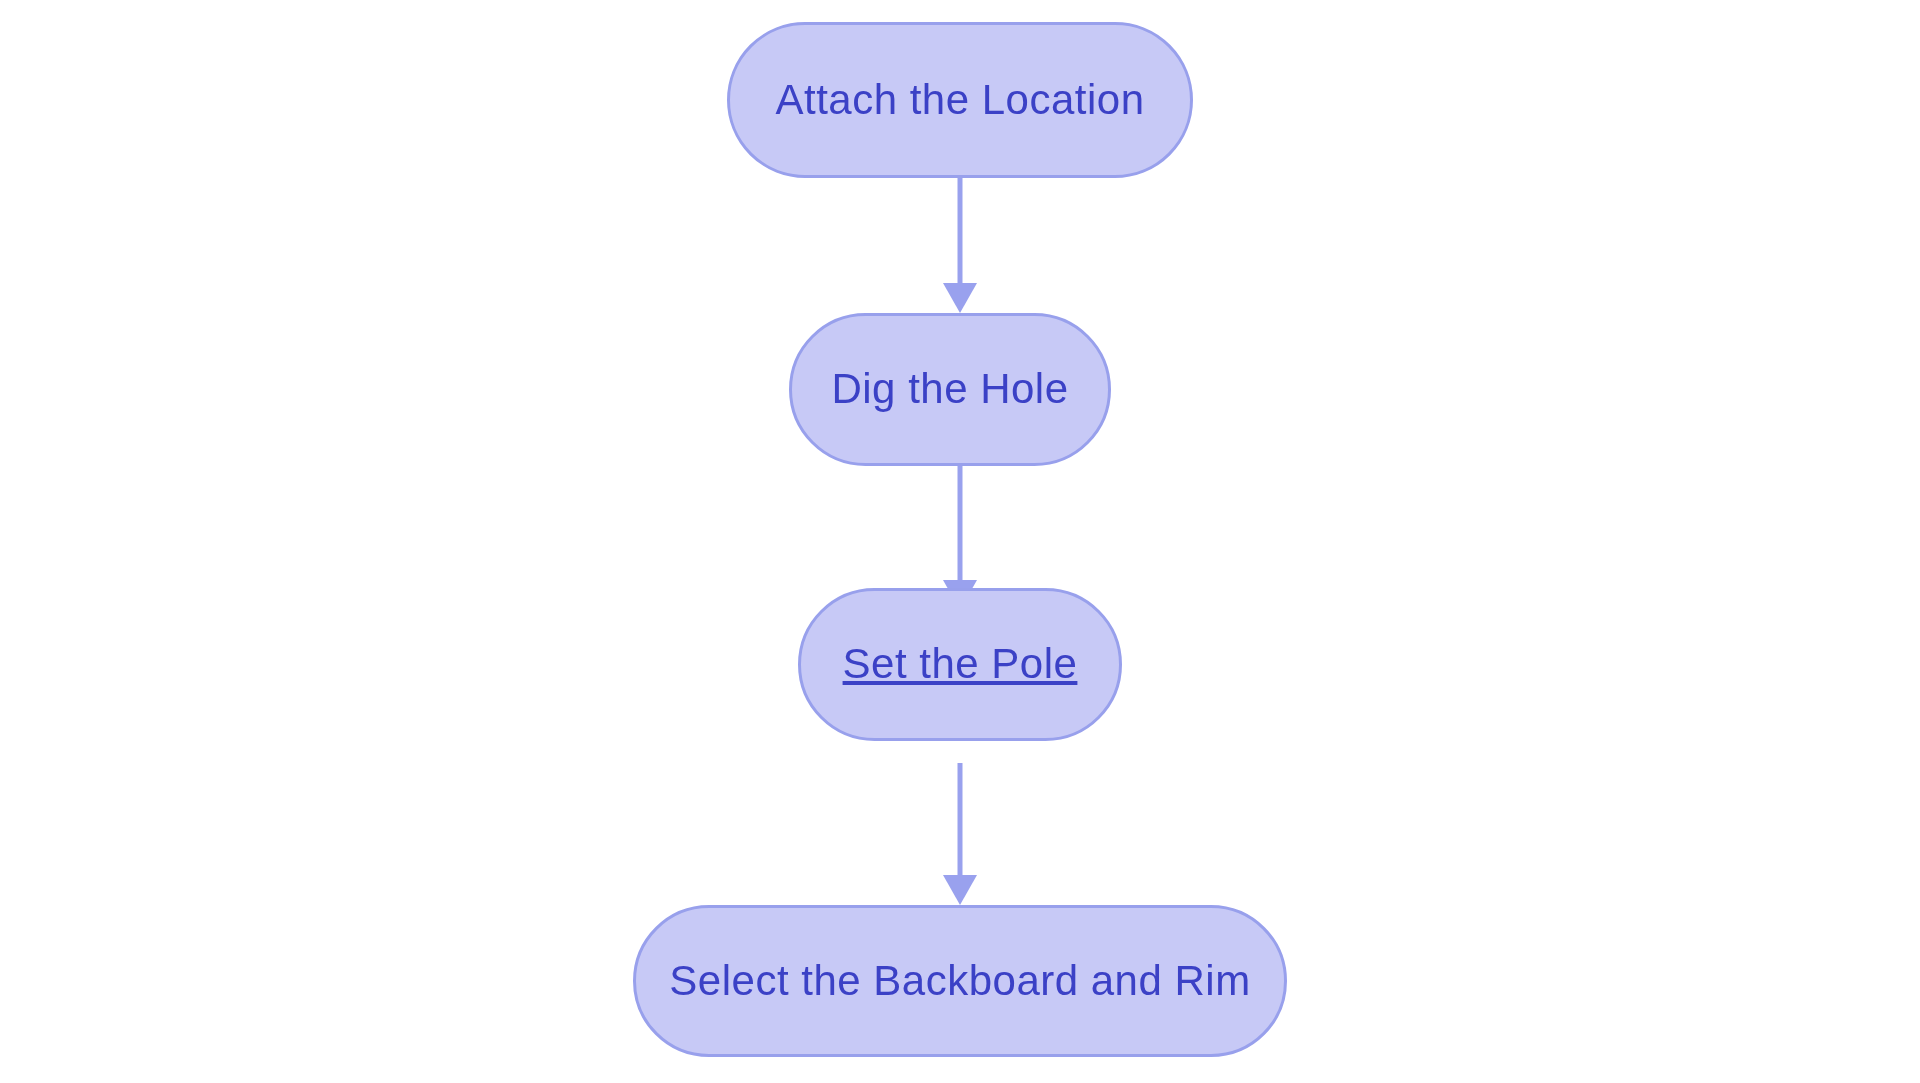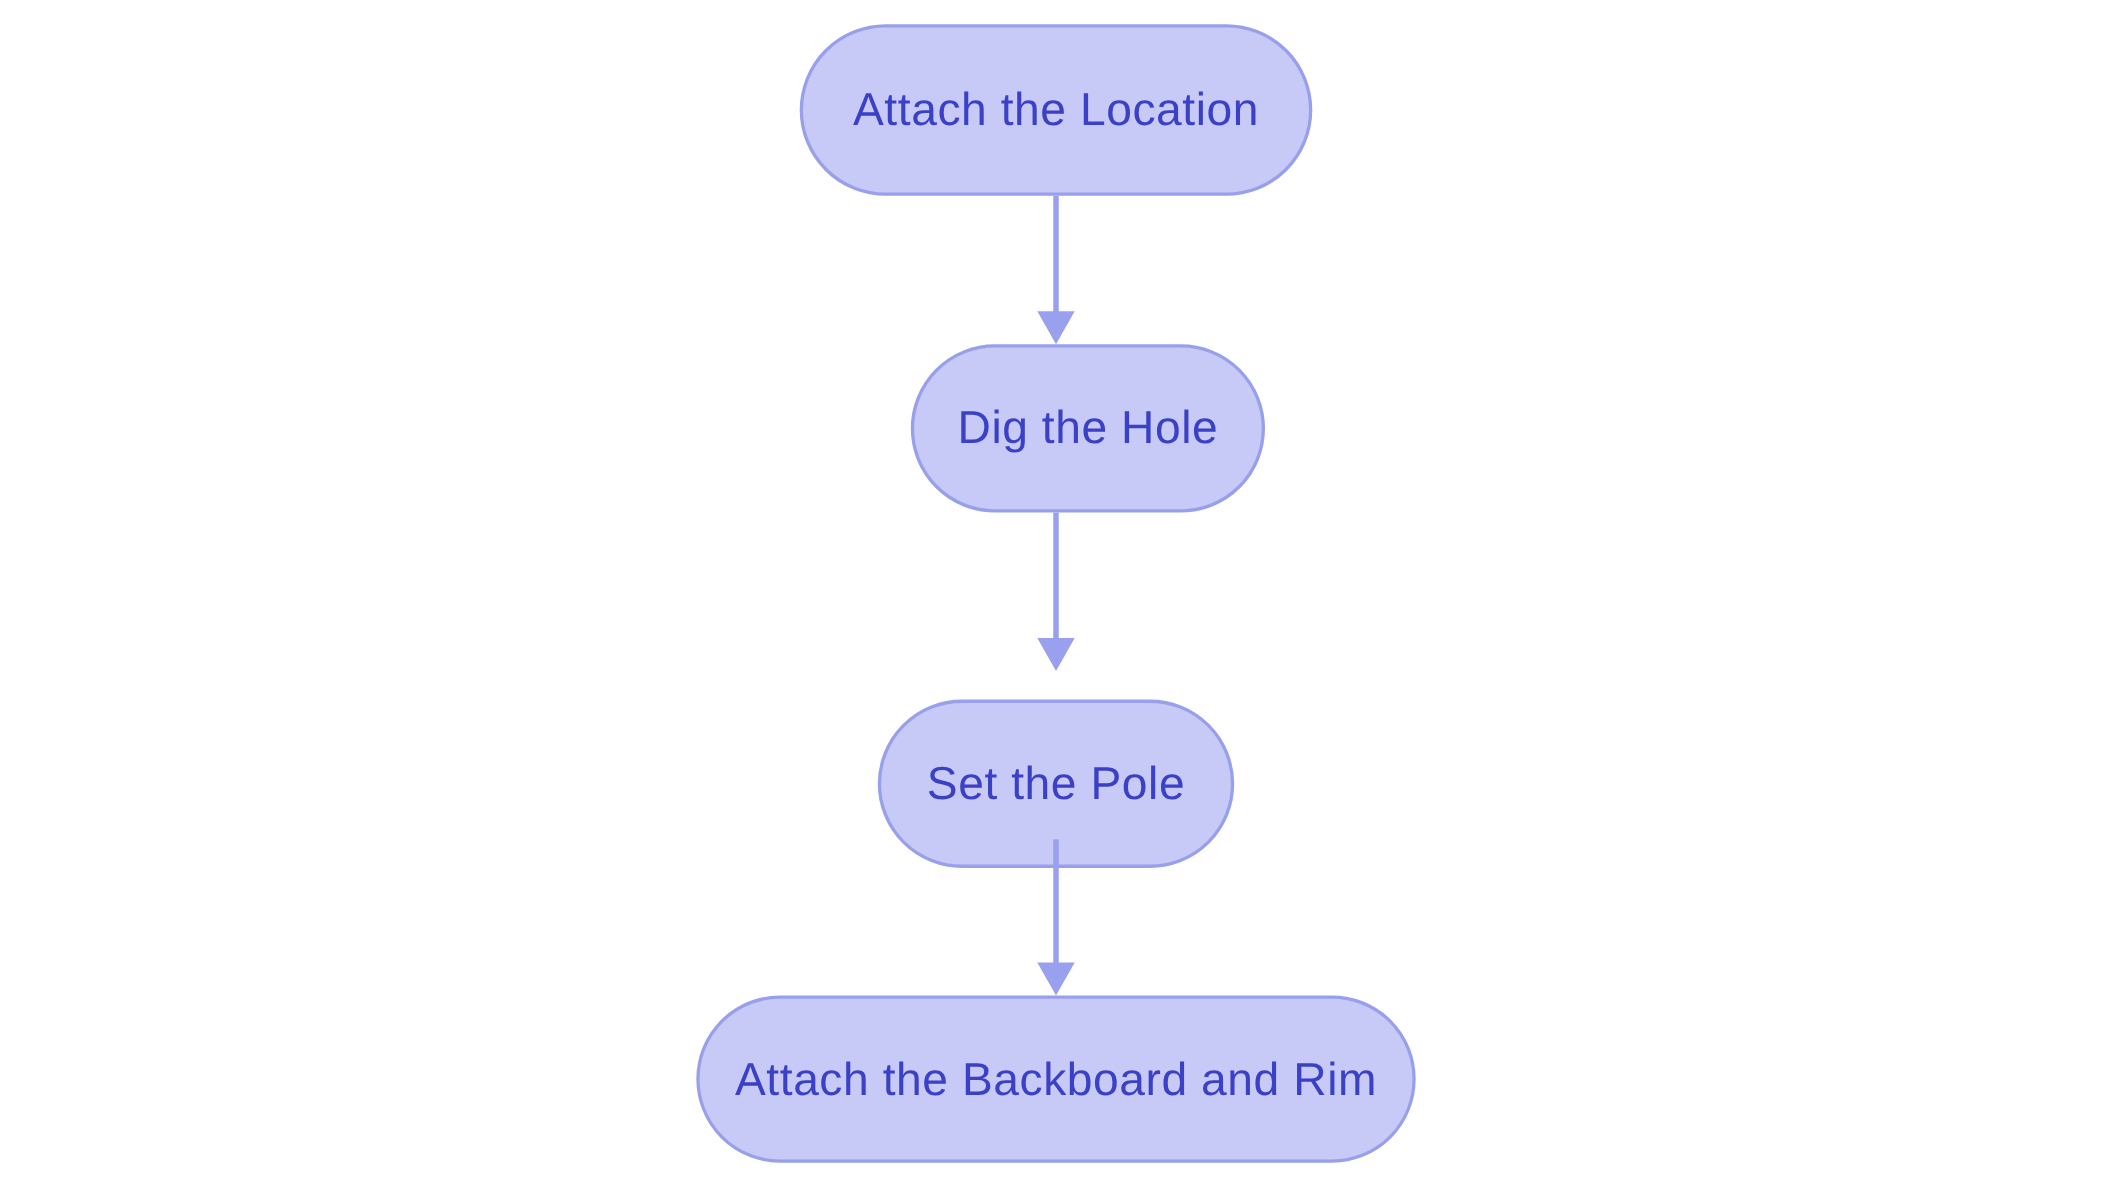--- a/index.html
+++ b/index.html
@@ -24,22 +24,22 @@
     display: flex;
     align-items: center;
     justify-content: center;
     text-align: center;
     font-size: 42px;
     font-weight: 400;
     letter-spacing: 0.5px;
     line-height: 1.1;
   }
   .node-1 { left: 727px; top: 22px;  width: 466px; height: 156px; border-radius: 78px; }
-  .node-2 { left: 828px; top: 313px; width: 322px; height: 153px; border-radius: 77px; text-align: center; }
-  .node-3 { left: 798px; top: 636px; width: 324px; height: 153px; border-radius: 77px; }
+  .node-2 { left: 789px; top: 313px; width: 322px; height: 153px; border-radius: 77px; text-align: center; }
+  .node-3 { left: 798px; top: 588px; width: 324px; height: 153px; border-radius: 77px; text-decoration: underline; }
   .node-4 { left: 633px; top: 905px; width: 654px; height: 152px; border-radius: 76px; }
 
   .arrow {
     position: absolute;
     left: 943px;
     width: 34px;
   }
   .arrow-1 { top: 178px; height: 135px; }
   .arrow-2 { top: 466px; height: 144px; }
   .arrow-3 { top: 763px; height: 142px; }
@@ -91,16 +91,16 @@
   <div class="node node-3">
     <span>Set the Pole</span>
   </div>
 
   <div class="arrow arrow-3">
     <div class="arrow-line"></div>
     <div class="arrow-head"></div>
   </div>
 
   <div class="node node-4">
-    <span>Attach the Backboard and Rim</span>
+    <span>Select the Backboard and Rim</span>
   </div>
 
 </div>
 
 </body></html>

